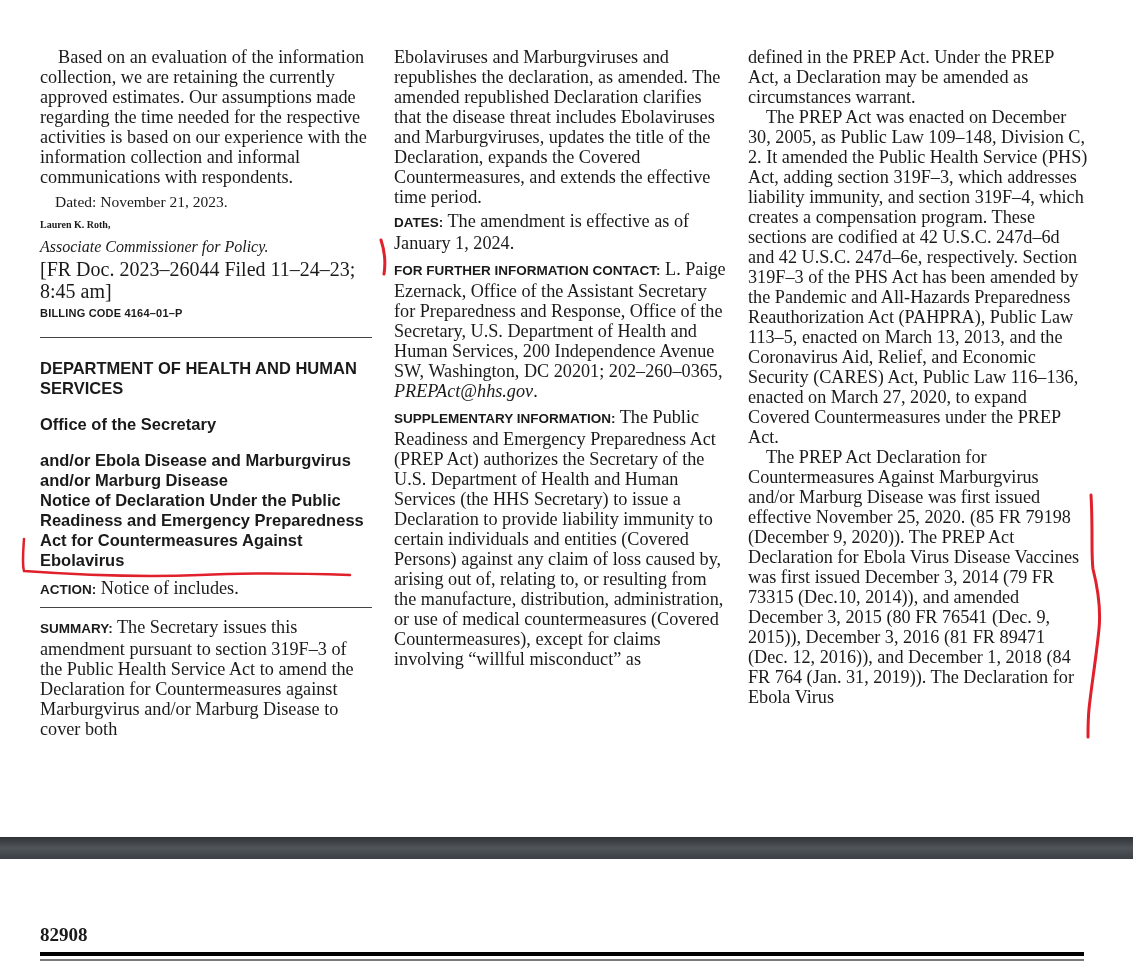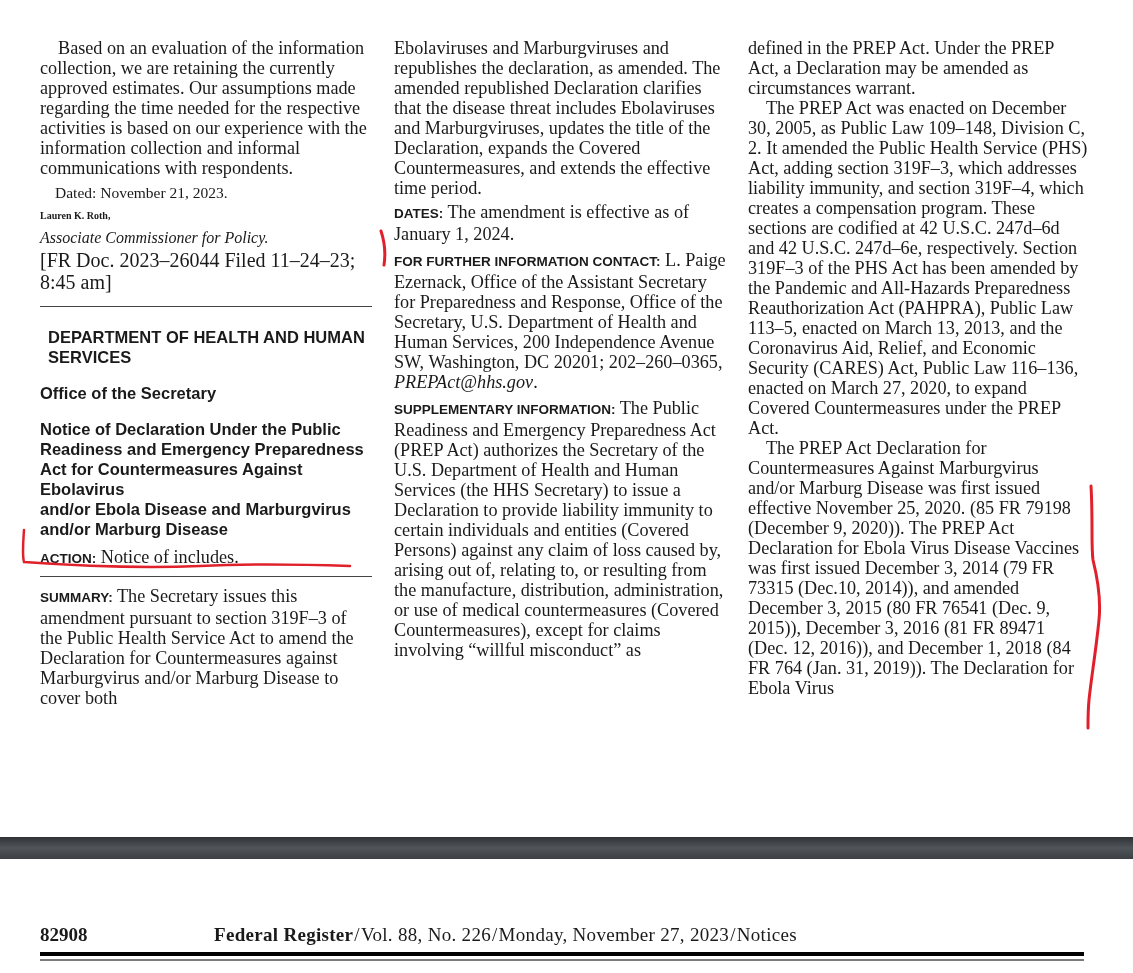--- a/index.html
+++ b/index.html
@@ -1,21 +1,21 @@
 <!DOCTYPE html>
 <html><head>
 <meta charset="utf-8">
 <style>
   html, body { margin: 0; padding: 0; background: #ffffff; }
   body {
     width: 1133px; height: 973px; position: relative; overflow: hidden;
     color: #1a1a1a;
     font-family: "DejaVu Serif", "Liberation Serif", serif;
   }
-  .page-top { position: absolute; left: 0; top: 0; width: 1133px; height: 835px; }
+  .page-top { position: absolute; left: 0; top: 9px; width: 1133px; height: 835px; }
   .col { position: absolute; top: 38px; }
   .col1 { left: 40px; width: 332px; }
   .col2 { left: 394px; width: 336px; }
   .col3 { left: 748px; width: 340px; }
 
   .body-text {
     font-family: "Liberation Serif", "DejaVu Serif", serif;
     font-size: 18.2px; line-height: 20px; margin: 0;
   }
   .indent { text-indent: 18px; }
@@ -61,28 +61,29 @@
 <body>
 
 <div class="page-top">
 
   <div class="col col1">
     <p class="body-text indent">Based on an evaluation of the information collection, we are retaining the currently approved estimates. Our assumptions made regarding the time needed for the respective activities is based on our experience with the information collection and informal communications with respondents.</p>
     <p class="dated">Dated: November 21, 2023.</p>
     <p class="signer">Lauren K. Roth,</p>
     <p class="signer-title">Associate Commissioner for Policy.</p>
     <p class="frdoc">[FR Doc. 2023–26044 Filed 11–24–23; 8:45 am]</p>
+    <p class="billing">BILLING CODE 4164–01–P</p>
 
     <div class="rule" style="margin-top:13px;"></div>
 
-    <p class="agency" style="margin-top:20px;margin-left:8px;">DEPARTMENT OF HEALTH AND HUMAN SERVICES</p>
+    <p class="agency" style="margin-top:20px;">DEPARTMENT OF HEALTH AND HUMAN SERVICES</p>
     <p class="subagency" style="margin-top:16px;">Office of the Secretary</p>
     <div style="margin-top:16px;">
+      <p class="doc-title">and/or Ebola Disease and Marburgvirus and/or Marburg Disease</p>
       <p class="doc-title">Notice of Declaration Under the Public Readiness and Emergency Preparedness Act for Countermeasures Against Ebolavirus</p>
-      <p class="doc-title">and/or Ebola Disease and Marburgvirus and/or Marburg Disease</p>
     </div>
 
     <p class="body-text" style="margin-top:8px;">
       <span class="label">ACTION:</span>
       <span>Notice of includes.</span>
     </p>
 
     <div class="rule" style="margin-top:7px; border-top-width:1px;"></div>
 
     <p class="body-text" style="margin-top:9px;">
@@ -122,19 +123,16 @@
     <path d="M381 231 C 384 240, 386 252, 384 265" fill="none" stroke="#e0202a" stroke-width="3" stroke-linecap="round"></path>
     <path d="M1091 486 C 1093 520, 1091 545, 1093 560 C 1098 580, 1101 600, 1099 620 C 1096 650, 1091 680, 1089 700 C 1088 710, 1088 720, 1088 728" fill="none" stroke="#e0202a" stroke-width="3" stroke-linecap="round"></path>
   </svg>
 </div>
 
 <div class="viewer-bar"></div>
 
 <div class="page-bottom">
   <div class="running-head">
     <span class="page-num">82908</span>
-    <span class="rh-text">
-      <span class="rh-pub">Federal Register</span><span class="rh-sep">/</span><span>Vol. 88, No. 226</span><span class="rh-sep">/</span><span>Monday, November 27, 2023</span><span class="rh-sep">/</span><span>Notices</span>
-    </span>
   </div>
   <div class="thick-rule" style="top:93px;"></div>
   <div class="thin-rule" style="top:100px;"></div>
 </div>
 
 </body></html>

